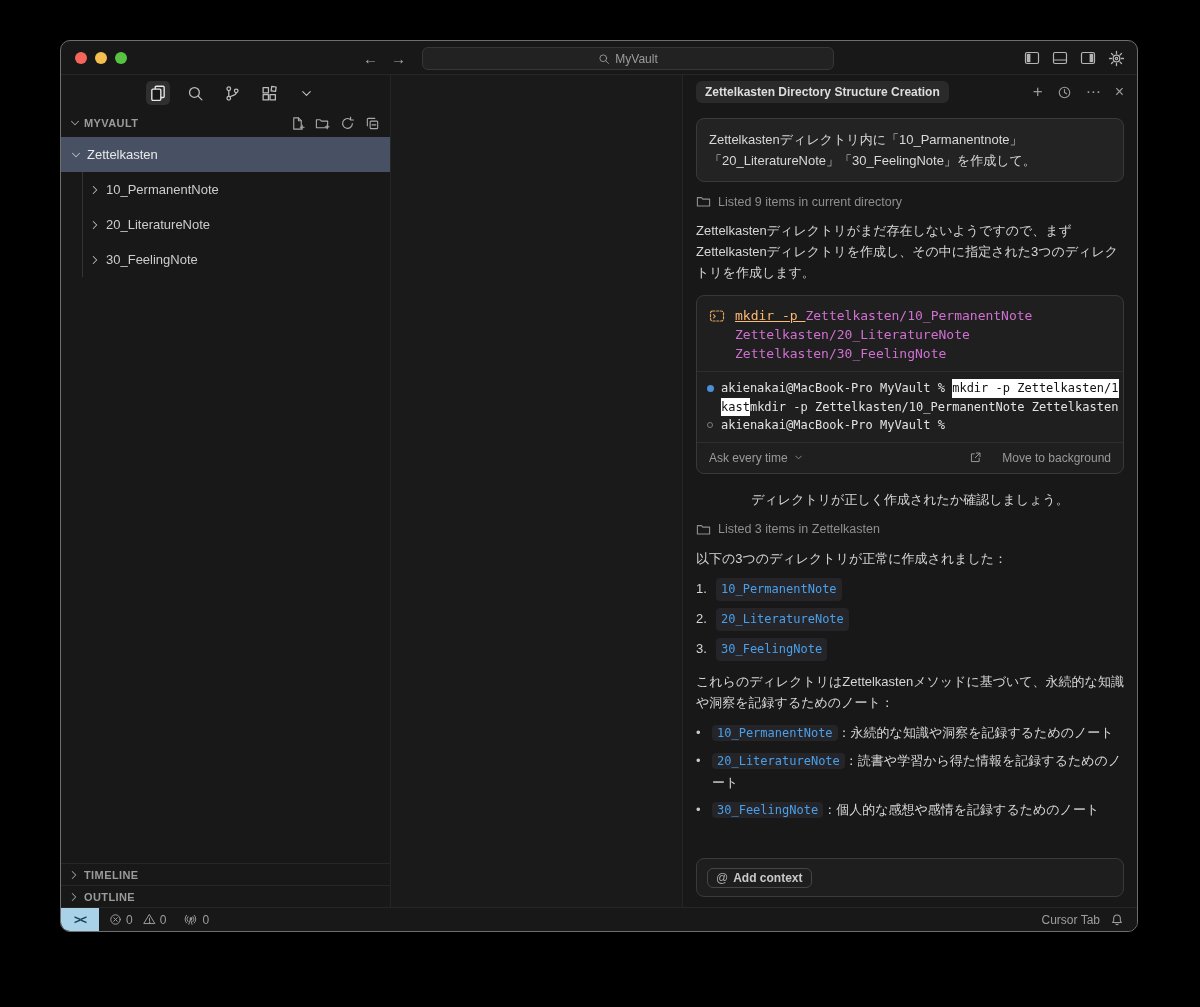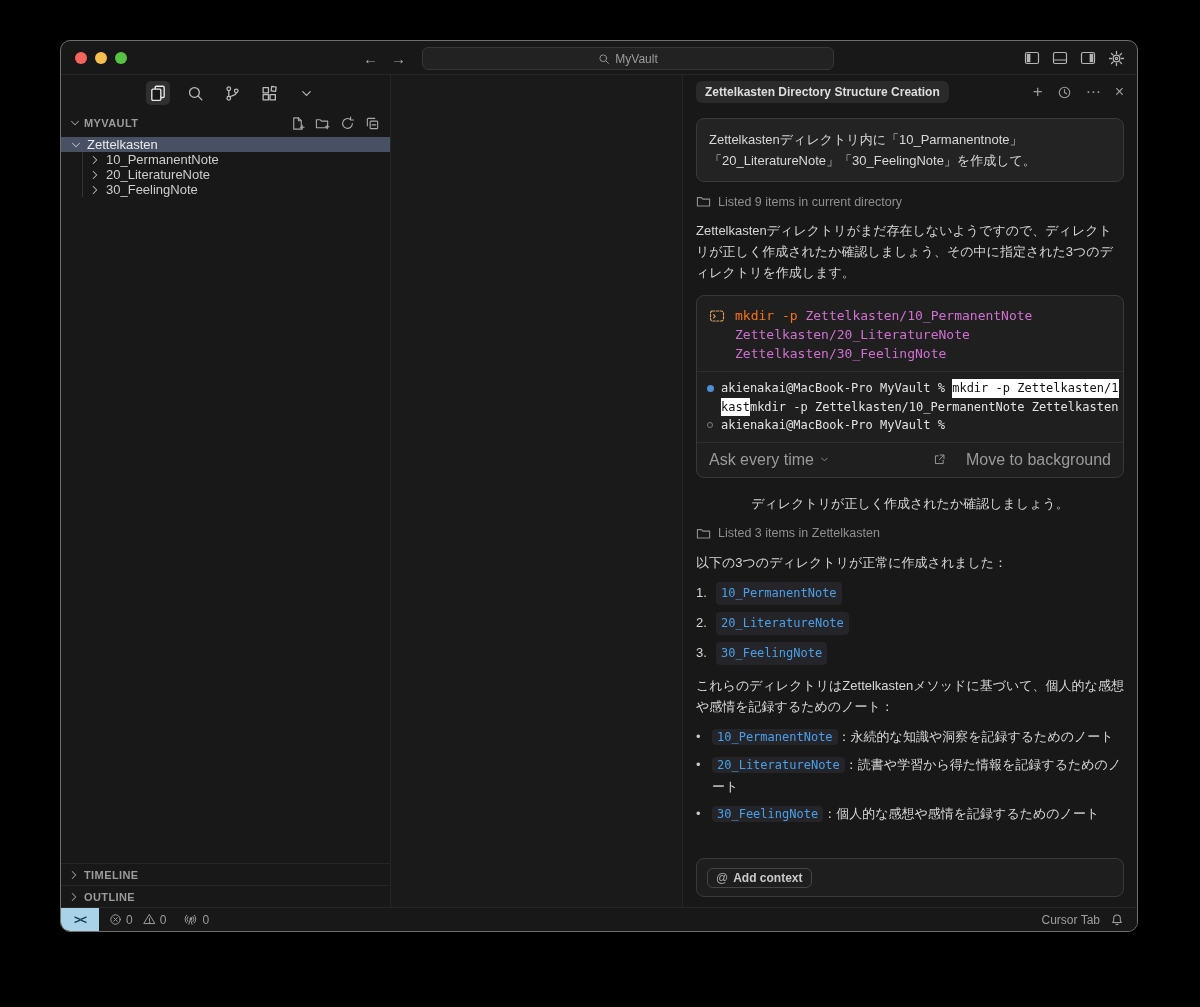--- a/index.html
+++ b/index.html
@@ -28,21 +28,21 @@
   
   .main { flex:1; display:flex; min-height:0; }
   .sidebar { width:330px; flex:0 0 330px; border-right:1px solid #262626; display:flex; flex-direction:column; background:#181818; }
   .act-row { height:36px; display:flex; align-items:center; gap:13px; padding-left:85px; color:#bdbdbd; }
   .act { width:24px; height:24px; display:flex; align-items:center; justify-content:center; border-radius:5px; }
   .act.active { background:#2f2f2f; color:#e8e8e8; }
   .expl-header { height:24px; display:flex; align-items:center; padding:0 10px 0 7px; color:#9b9b9b; }
   .expl-title { font-size:11px; font-weight:bold; letter-spacing:.4px; margin-left:2px; }
   .expl-actions { margin-left:auto; display:flex; gap:10px; color:#a8a8a8; }
   .tree { margin-top:2px; font-size:13px; color:#cdcdcd; }
-  .trow { height:15px; display:flex; align-items:center; }
+  .trow { height:35px; display:flex; align-items:center; }
   .trow.selected { background:#485064; color:#e9e9e9; }
   .trow .chev { margin:0 4px 0 8px; color:#b9b9b9; }
   .children { position:relative; }
   .children .guide { position:absolute; left:21px; top:0; bottom:0; width:1px; background:#343434; }
   .children .trow .chev { margin-left:27px; }
   .sb-spacer { flex:1; }
   .sb-section { height:22px; display:flex; align-items:center; border-top:1px solid #262626;
     color:#9b9b9b; font-size:11px; font-weight:bold; letter-spacing:.4px; padding-left:6px; gap:3px; }
 
   .editor { flex:1; background:#1a1a1a; }
@@ -59,30 +59,30 @@
   .p { font-size:13px; line-height:21px; color:#d6d6d6; }
   .tool { display:flex; align-items:center; gap:7px; color:#8f8f8f; font-size:12.5px; }
   .codechip { font-family:"DejaVu Sans Mono",monospace; font-size:12px; color:#4aa0e8;
     background:#242429; border-radius:4px; padding:1px 5px; }
 
   .cmd-card { margin-top:12px; background:#1f1f1f; border:1px solid #383838; border-radius:8px; }
   .cmd-code { display:flex; gap:10px; padding:10px 12px 8px; }
   .cmd-code .term-ic { color:#dca05a; margin-top:2px; }
   .cmd-text { width:346px; font-family:"DejaVu Sans Mono",monospace; font-size:13px; line-height:19px;
     overflow-wrap:anywhere; }
-  .kw { color:#f97316; } .args { color:#d070d0; }
+  .kw { color:#fdba74;text-decoration:underline; } .args { color:#d070d0; }
   .term-out { border-top:1px solid #2e2e2e; padding:7px 4px 7px 10px; font-family:"DejaVu Sans Mono",monospace;
     font-size:12px; line-height:18.5px; color:#e2e2e2; }
   .tline { display:flex; white-space:pre; overflow:hidden; }
   .bcol { flex:0 0 14px; display:flex; align-items:center; }
   .dot-f { width:7px; height:7px; border-radius:50%; background:#4d8fd6; }
   .dot-h { width:6px; height:6px; border-radius:50%; border:1px solid #7d7d7d; }
   .hl { background:#fff; color:#111; }
   .cmd-footer { border-top:1px solid #2e2e2e; padding:8px 12px; display:flex; 
-    color:#9a9a9a; font-size:16px; }
+    color:#9a9a9a; font-size:12px; }
   .cmd-footer .right { margin-left:auto; display:flex; align-items:center; gap:20px; }
 
   .ol-row, .ul-row { display:flex; align-items:flex-start; font-size:13px; line-height:21px; color:#d6d6d6; }
   .ol-row { margin-top:7px; }
   .ol-row .num { width:20px; flex:0 0 20px; }
   .ul-row { margin-top:6px; }
   .ul-row .mark { width:16px; flex:0 0 16px; color:#c9c9c9; }
 
   .input-card { margin-top:auto; margin-bottom:10px; background:#1e1e1e; border:1px solid #3a3a3a;
     border-radius:8px; padding:9px 10px 8px; flex:0 0 auto; }
@@ -273,21 +273,21 @@
         <div class="user-card">Zettelkastenディレクトリ内に「10_Parmanentnote」「20_LiteratureNote」「30_FeelingNote」を作成して。</div>
 
 
         <div class="tool" style="margin-top:12px;">
           <svg class="ic" width="15" height="15" viewBox="0 0 16 16">
               <path d="M1.5 3.8h4.4l1.4 1.6h7.2v7.4H1.5z"></path>
             </svg>
           <span>Listed 9 items in current directory</span>
         </div>
 
-        <div class="p" style="margin-top:11px;">Zettelkastenディレクトリがまだ存在しないようですので、ディレクトリが正しく作成されたか確認しましょう、その中に指定された3つのディレクトリを作成します。</div>
+        <div class="p" style="margin-top:11px;">Zettelkastenディレクトリがまだ存在しないようですので、まずZettelkastenディレクトリを作成し、その中に指定された3つのディレクトリを作成します。</div>
 
         <div class="cmd-card">
           <div class="cmd-code">
             <svg class="ic term-ic" width="16" height="16" viewBox="0 0 16 16">
                 <rect x="1.5" y="3" width="13" height="10" rx="2.2" stroke-dasharray="2.2 1.6"></rect>
                 <path d="M4.6 9.9l1.6-1.6-1.6-1.6" stroke-dasharray="none"></path>
               </svg>
             <div class="cmd-text"><span class="kw">mkdir -p </span><span class="args">Zettelkasten/10_PermanentNote Zettelkasten/20_LiteratureNote Zettelkasten/30_FeelingNote</span></div>
           </div>
           <div class="term-out">
@@ -331,21 +331,21 @@
           <div class="ol-row">
               <span class="num">2.</span>
               <span class="codechip">20_LiteratureNote</span>
             </div>
           <div class="ol-row">
               <span class="num">3.</span>
               <span class="codechip">30_FeelingNote</span>
             </div>
         </div>
 
-        <div class="p" style="margin-top:10px;">これらのディレクトリはZettelkastenメソッドに基づいて、個人的な感想や感情を記録するためのノート：</div>
+        <div class="p" style="margin-top:10px;">これらのディレクトリはZettelkastenメソッドに基づいて、永続的な知識や洞察を記録するためのノート：</div>
 
         <div style="margin-top:3px;">
           <div class="ul-row">
               <span class="mark">•</span>
               <div><span class="codechip">10_PermanentNote</span><span>：永続的な知識や洞察を記録するためのノート</span></div>
             </div>
           <div class="ul-row">
               <span class="mark">•</span>
               <div><span class="codechip">20_LiteratureNote</span><span>：読書や学習から得た情報を記録するためのノート</span></div>
             </div>

